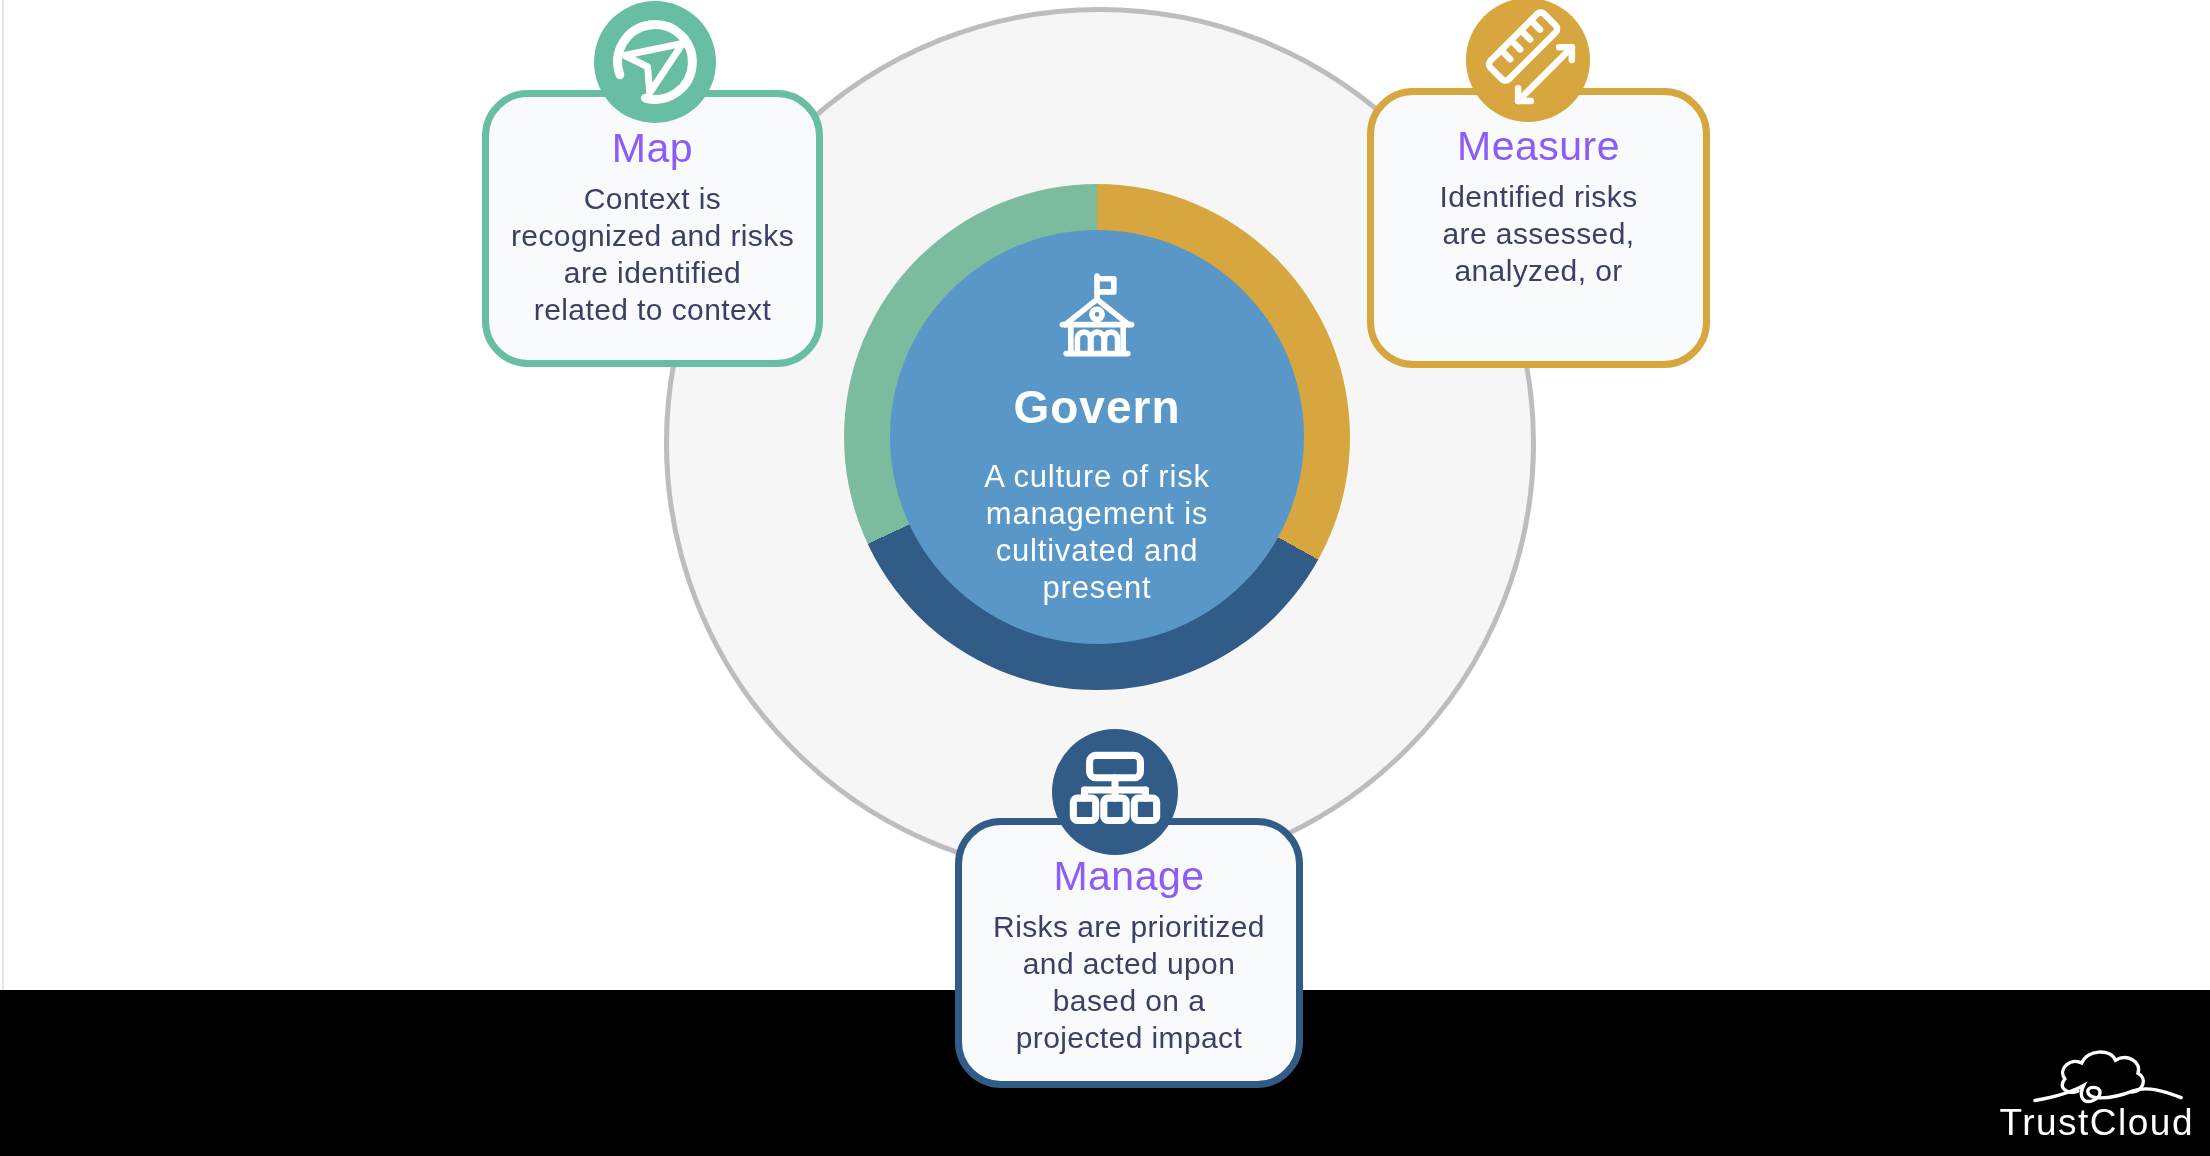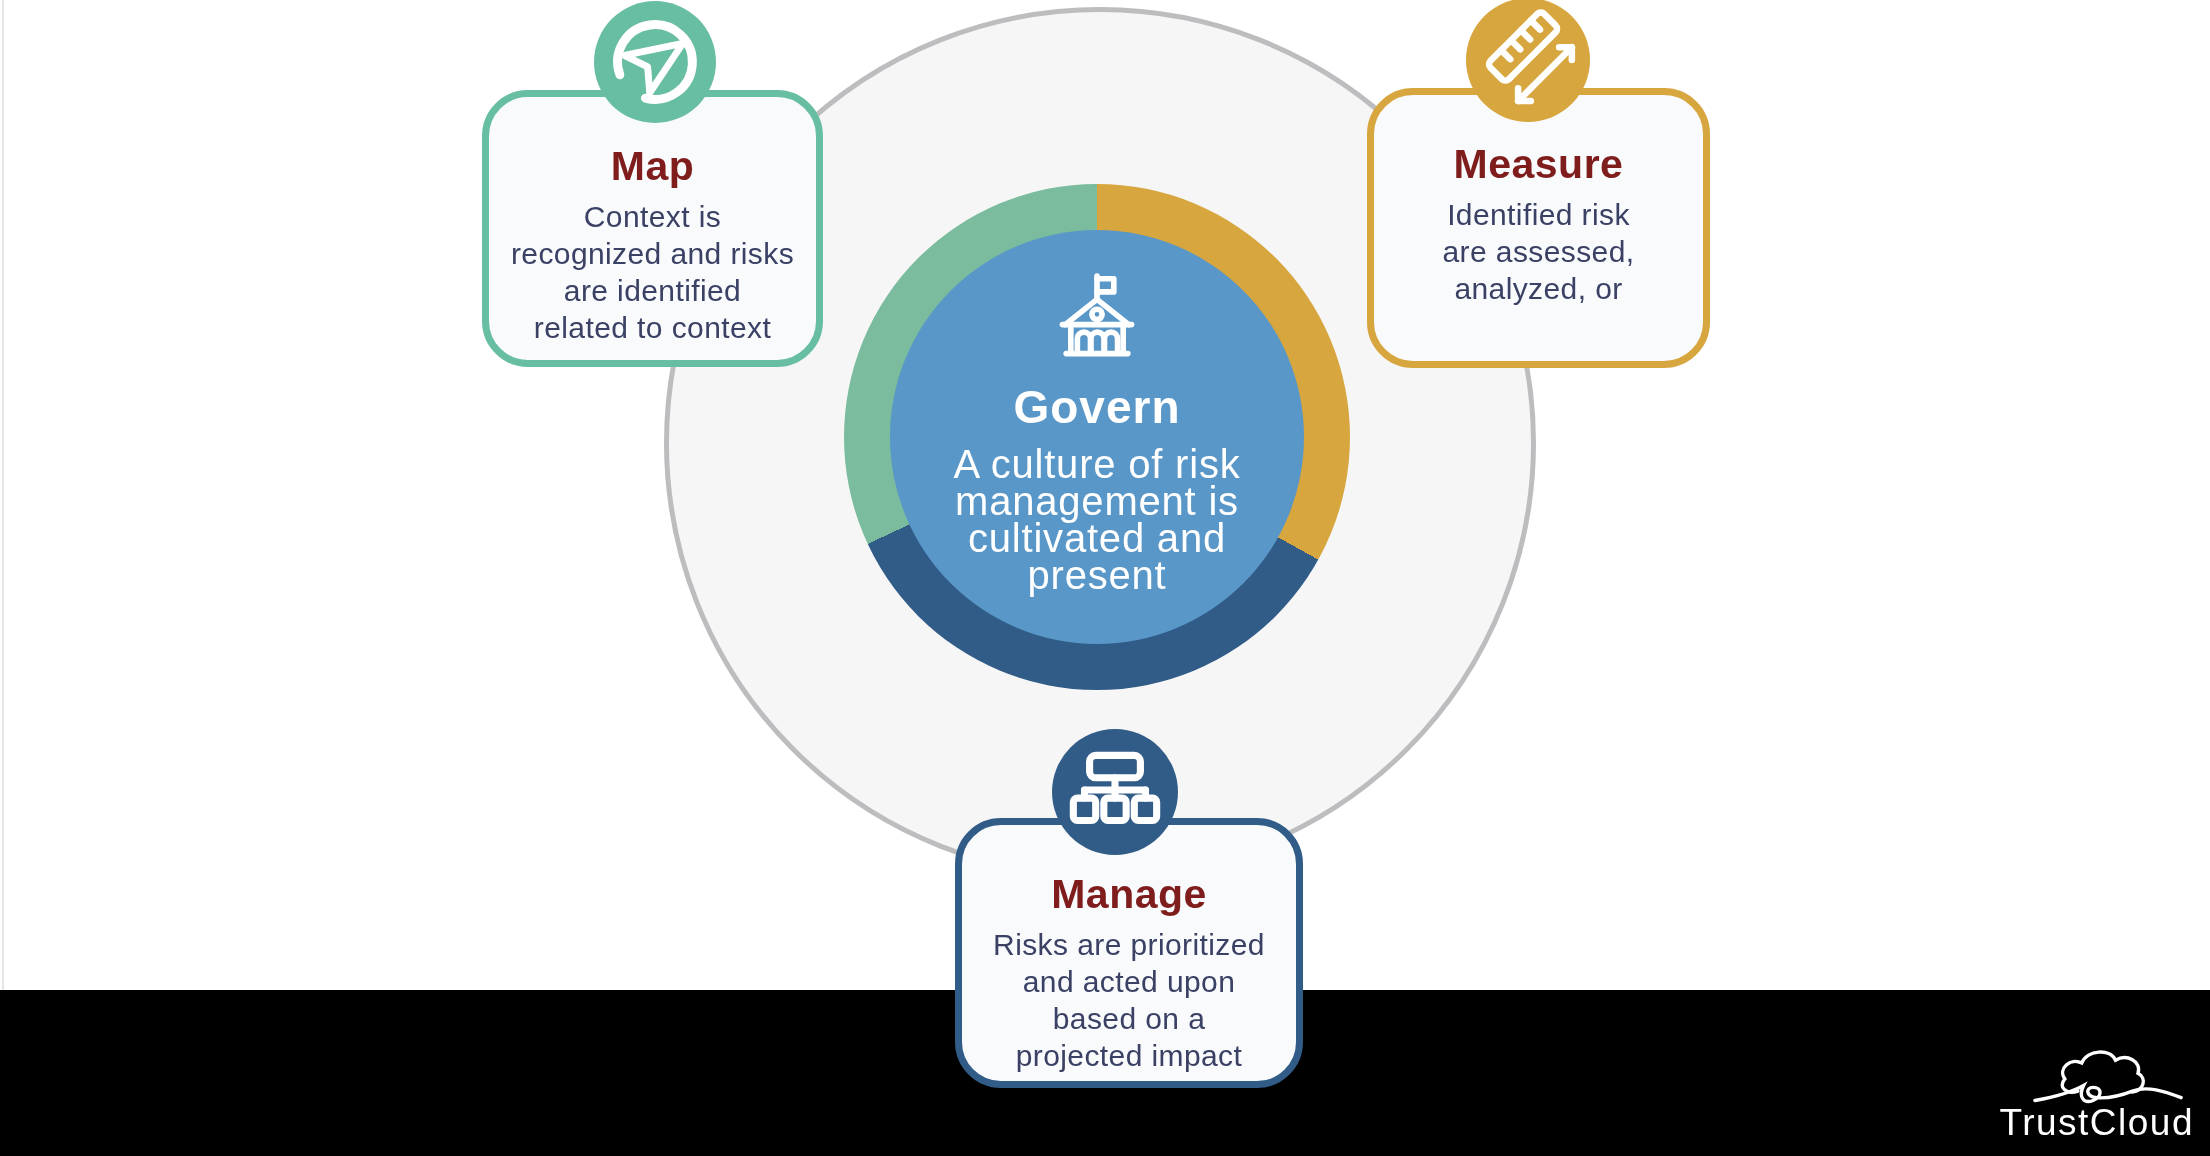--- a/index.html
+++ b/index.html
@@ -16,27 +16,27 @@
   
   .donut{
     position:absolute;left:844px;top:184px;width:506px;height:506px;border-radius:50%;z-index:2;
   }
   .inner-circle{
     position:absolute;left:890px;top:230px;width:414px;height:414px;border-radius:50%;
     background:#5997c8;z-index:3;display:flex;flex-direction:column;align-items:center;text-align:center;
   }
   .inner-circle .gov-icon{margin-top:40px;width:86px;height:98px;}
   .gov-title{margin-top:12px;font-size:46px;font-weight:700;color:#ffffff;letter-spacing:1px;}
-  .gov-body{margin-top:12px;font-size:40px;line-height:37px;color:#ffffff;letter-spacing:0.8px;}
+  .gov-body{margin-top:24px;font-size:31px;line-height:37px;color:#ffffff;letter-spacing:0.8px;}
   
   .card{
     position:absolute;background:#f8fafb;border:7px solid #888;border-radius:46px;
     box-sizing:border-box;z-index:5;text-align:center;
   }
-  .card .title{margin-top:46px;font-size:41px;font-weight:700;color:#7f1d1d;letter-spacing:0.5px;}
+  .card .title{margin-top:28px;font-size:41px;font-weight:400;color:#8b5cf6;letter-spacing:0.5px;}
   .card .body{margin-top:8px;font-size:30px;line-height:37px;color:#3a4165;letter-spacing:0.4px;}
   .card .body div{white-space:nowrap;}
   .card-map{left:482px;top:90px;width:341px;height:277px;}
   .card-measure{left:1367px;top:88px;width:343px;height:280px;}
   .card-manage{left:955px;top:818px;width:348px;height:270px;}
   .icon-circle{
     position:absolute;border-radius:50%;z-index:6;display:flex;align-items:center;justify-content:center;
   }
   .icon-map{left:594px;top:1px;width:122px;height:122px;}
   .icon-measure{left:1466px;top:-2px;width:124px;height:124px;}
@@ -94,21 +94,21 @@
   <div class="icon-circle icon-map" style="background: rgb(104, 190, 162);">
     <svg viewBox="0 0 124 124" fill="none" stroke="#ffffff" stroke-linecap="round" stroke-linejoin="round">
       <path d="M26.3 75 A38 38 0 1 1 52.2 98.7" stroke-width="9"></path>
       <polygon points="62,28 85,84 62,71 39,84" stroke-width="7" transform="rotate(56 62 62)"></polygon>
     </svg>
   </div>
 
   <div class="card card-measure" style="border-color: rgb(215, 166, 62);">
     <div class="title">Measure</div>
     <div class="body">
-      <div>Identified risk</div>
+      <div>Identified risks</div>
       <div>are assessed,</div>
       <div>analyzed, or</div>
     </div>
   </div>
   <div class="icon-circle icon-measure" style="background: rgb(215, 166, 62);">
     <svg viewBox="0 0 124 124" fill="none" stroke="#ffffff" stroke-linecap="round" stroke-linejoin="round">
       <g transform="rotate(45 62 62)" stroke-width="6.5">
         <rect x="36" y="18" width="26" height="76" rx="5"></rect>
         <path d="M36 32 H49"></path>
           <path d="M36 46 H49"></path>

